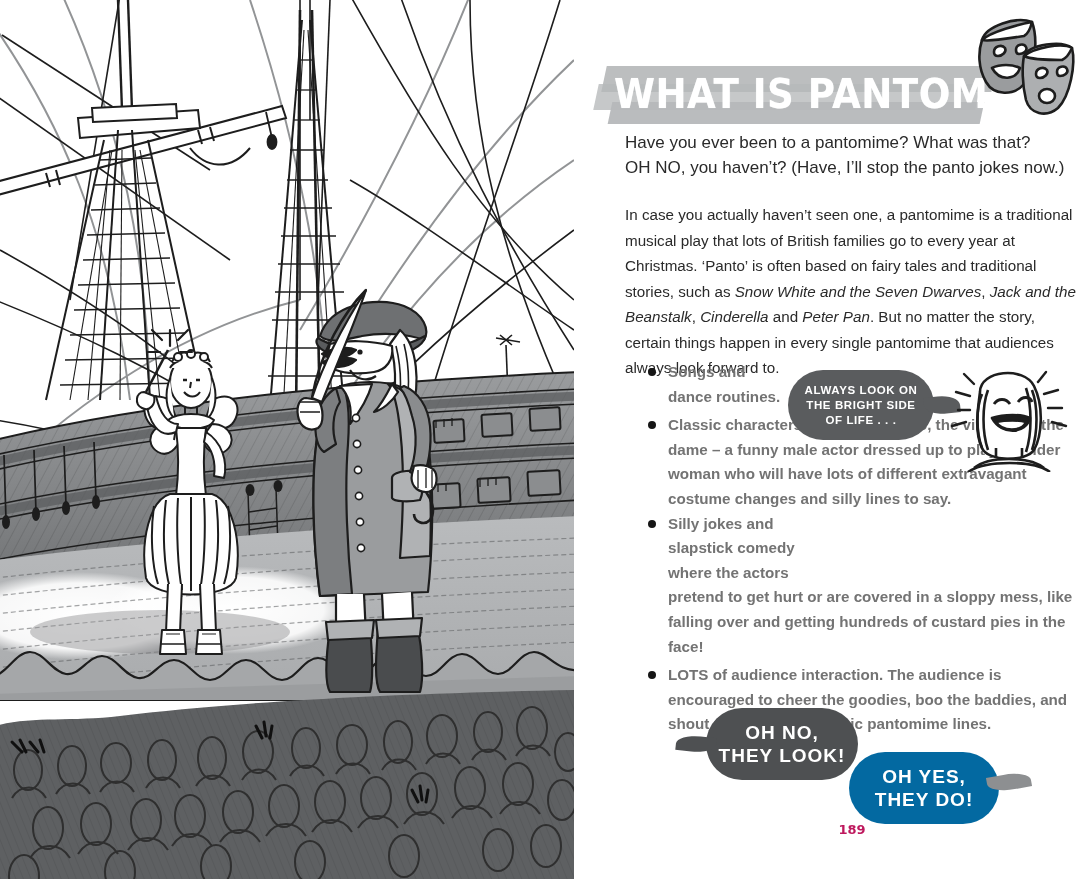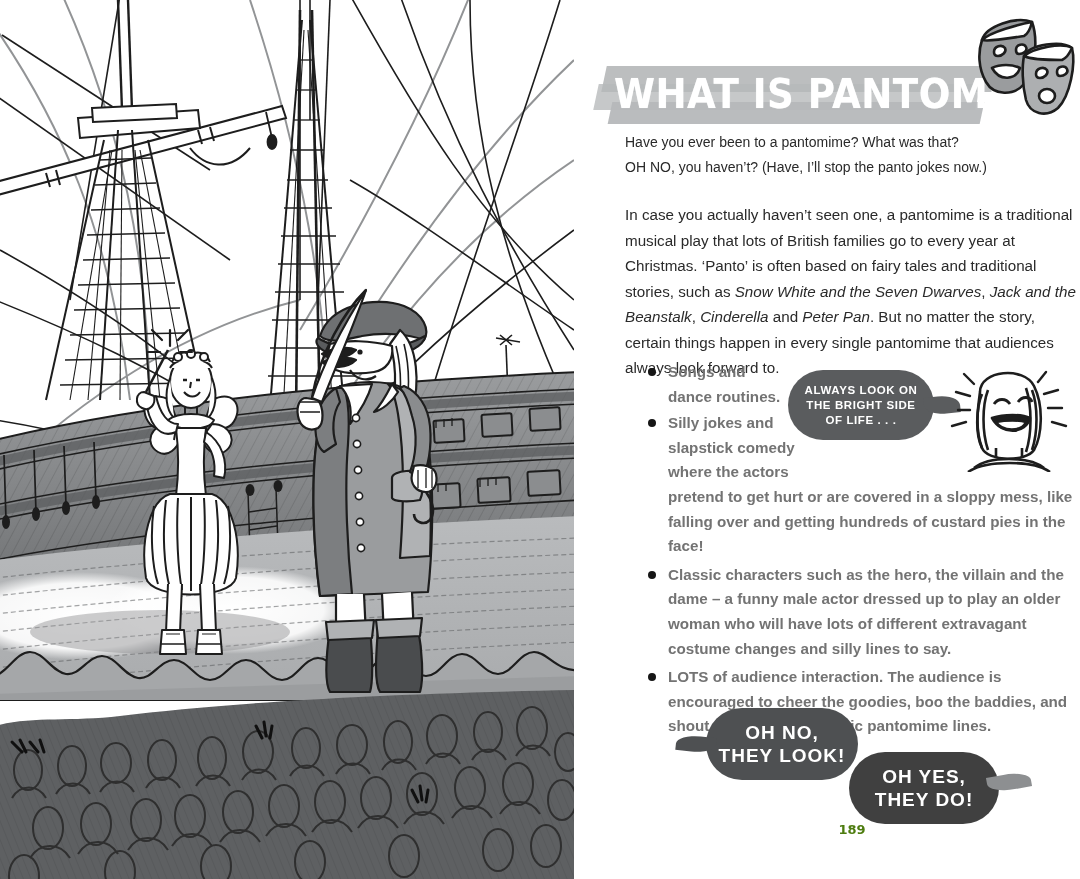--- a/index.html
+++ b/index.html
@@ -22,21 +22,21 @@
   .stroke.s3{left:14px;top:40px;width:372px;height:22px;transform:skewX(-12deg);opacity:.95;}
   .title-text{position:absolute;left:18px;top:6px;width:400px;
     font-family:"DejaVu Sans",sans-serif;font-weight:bold;font-size:40px;line-height:52px;
     color:#ffffff;letter-spacing:0.5px;transform:scaleX(.93);transform-origin:left top;
     text-shadow:0 0 1px rgba(255,255,255,.6);white-space:nowrap;}
 
   .masks{position:absolute;left:398px;top:10px;width:108px;height:110px;}
 
   
   .lead{position:absolute;left:51px;top:130px;width:440px;
-    font-size:14px;line-height:25px;color:#2a2a2a;}
+    font-size:17px;line-height:25px;color:#2a2a2a;}
   .para{position:absolute;left:51px;top:202px;width:452px;
     font-size:15.2px;line-height:25.5px;color:#2a2a2a;}
   .para i{font-style:italic;text-align:center;}
 
   
   .bullets{position:absolute;left:62px;top:360px;width:430px;color:#737373;}
   .bullets .li{position:relative;padding-left:32px;font-weight:bold;font-size:15.2px;line-height:24.6px;}
   .bullets .dot{position:absolute;left:12px;top:8px;width:8px;height:8px;border-radius:50%;background:#161616;}
   .li-1{width:120px;margin-bottom:2px;}
   .li-2 .narrow{width:134px;}
@@ -53,29 +53,29 @@
   .bub-bright{left:214px;top:370px;width:146px;height:70px;background:#5a5c5e;
     font-size:11.5px;line-height:15px;letter-spacing:.6px;border-radius:36px;}
   .bub-bright .tail{position:absolute;right:-26px;top:26px;width:36px;height:18px;
     background:#5a5c5e;border-radius:0 60% 0 60%;transform:rotate(-6deg);}
 
   .bub-no{left:132px;top:708px;width:152px;height:72px;background:#4e5052;border-radius:38px;
     font-size:19px;line-height:23px;letter-spacing:1px;}
   .bub-no .tail{position:absolute;left:-30px;top:28px;width:40px;height:16px;background:#4e5052;
     border-radius:60% 0 60% 0;transform:rotate(6deg);}
 
-  .bub-yes{left:275px;top:752px;width:150px;height:72px;background:#404040;border-radius:38px;
+  .bub-yes{left:275px;top:752px;width:150px;height:72px;background:#0369a1;border-radius:38px;
     font-size:19px;line-height:23px;letter-spacing:1px;}
   .bub-yes .tail{position:absolute;right:-32px;top:22px;width:44px;height:16px;background:#8d8f91;
     border-radius:0 60% 0 60%;transform:rotate(-10deg);}
 
   .laughing{position:absolute;left:352px;top:356px;width:152px;height:116px;}
 
   .pagenum{position:absolute;left:248px;top:822px;width:60px;text-align:center;
-    font-size:13px;color:#4d7c0f;font-weight:bold;font-family:"DejaVu Sans",sans-serif;}
+    font-size:13px;color:#be185d;font-weight:bold;font-family:"DejaVu Sans",sans-serif;}
 </style>
 </head>
 <body>
 
 <div class="page">
 
   <div class="illus">
     <svg viewBox="0 0 574 879" xmlns="http://www.w3.org/2000/svg">
       <defs>
         <linearGradient id="hullG" x1="0" y1="0" x2="0" y2="1">
@@ -544,28 +544,28 @@
       <div>OH NO, you haven’t? (Have, I’ll stop the panto jokes now.)</div>
     </div>
 
     <div class="para"><span>In case you actually haven’t seen one, a pantomime is a traditional musical play that lots of British families go to every year at Christmas. ‘Panto’ is often based on fairy tales and traditional stories, such as </span><i>Snow White and the Seven Dwarves</i><span>, </span><i>Jack and the Beanstalk</i><span>, </span><i>Cinderella</i><span> and </span><i>Peter Pan</i><span>. But no matter the story, certain things happen in every single pantomime that audiences always look forward to.</span></div>
 
     <div class="bullets">
       <div class="li li-1">
         <span class="dot"></span>
         <span>Songs and dance routines.</span>
       </div>
+      <div class="li li-3">
+        <span class="dot"></span>
+        <span>Classic characters such as the hero, the villain and the dame – a funny male actor dressed up to play an older woman who will have lots of different extravagant costume changes and silly lines to say.</span>
+      </div>
       <div class="li li-2">
         <span class="dot"></span>
         <div class="narrow">Silly jokes and slapstick comedy where the actors</div>
         <div class="wide">pretend to get hurt or are covered in a sloppy mess, like falling over and getting hundreds of custard pies in the face!</div>
-      </div>
-      <div class="li li-3">
-        <span class="dot"></span>
-        <span>Classic characters such as the hero, the villain and the dame – a funny male actor dressed up to play an older woman who will have lots of different extravagant costume changes and silly lines to say.</span>
       </div>
       <div class="li li-4">
         <span class="dot"></span>
         <span>LOTS of audience interaction. The audience is encouraged to cheer the goodies, boo the baddies, and shout responses to classic pantomime lines.</span>
       </div>
     </div>
 
     <div class="bubble bub-bright">
       <div class="tail"></div>
       <span>ALWAYS LOOK ON

